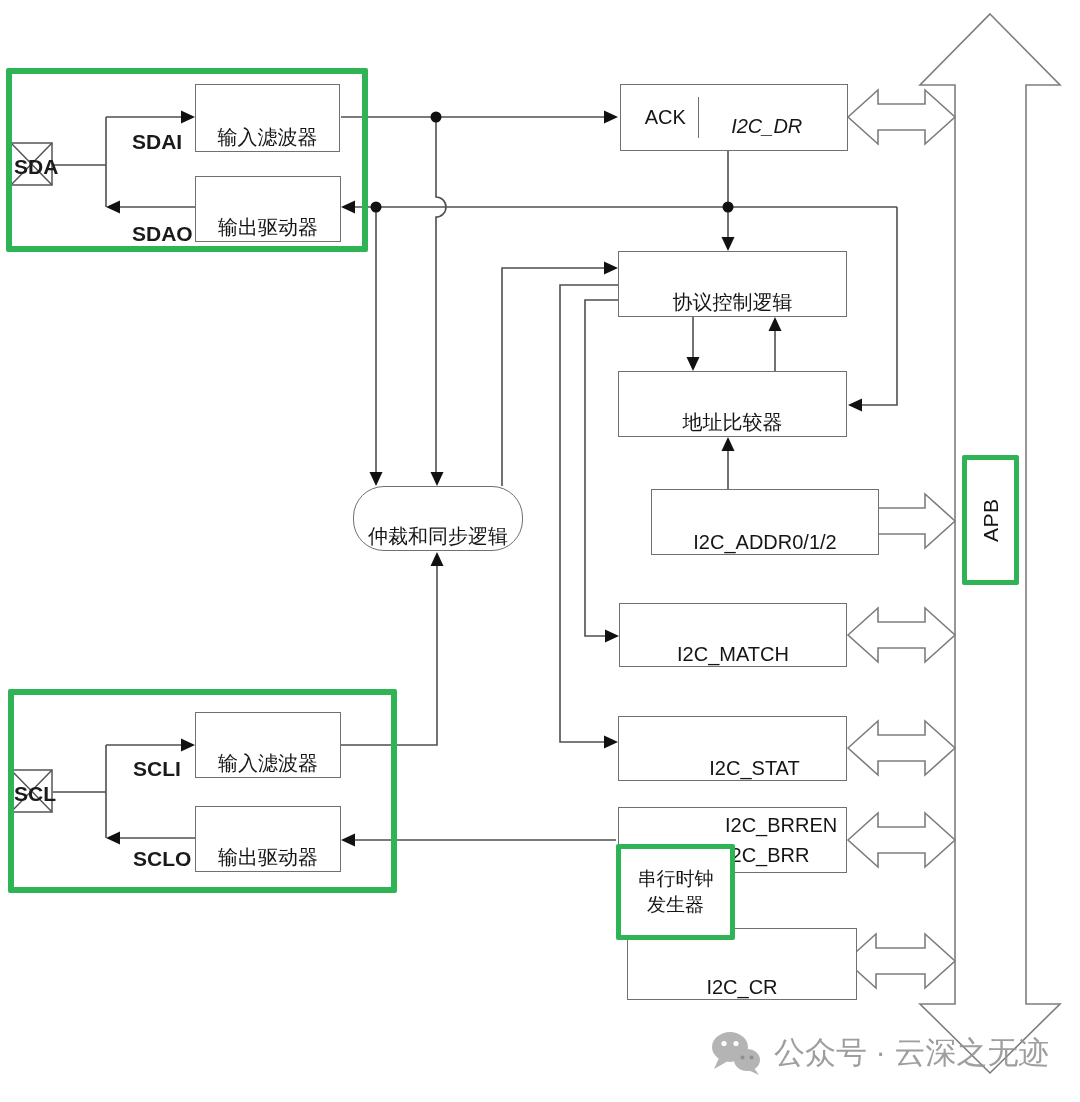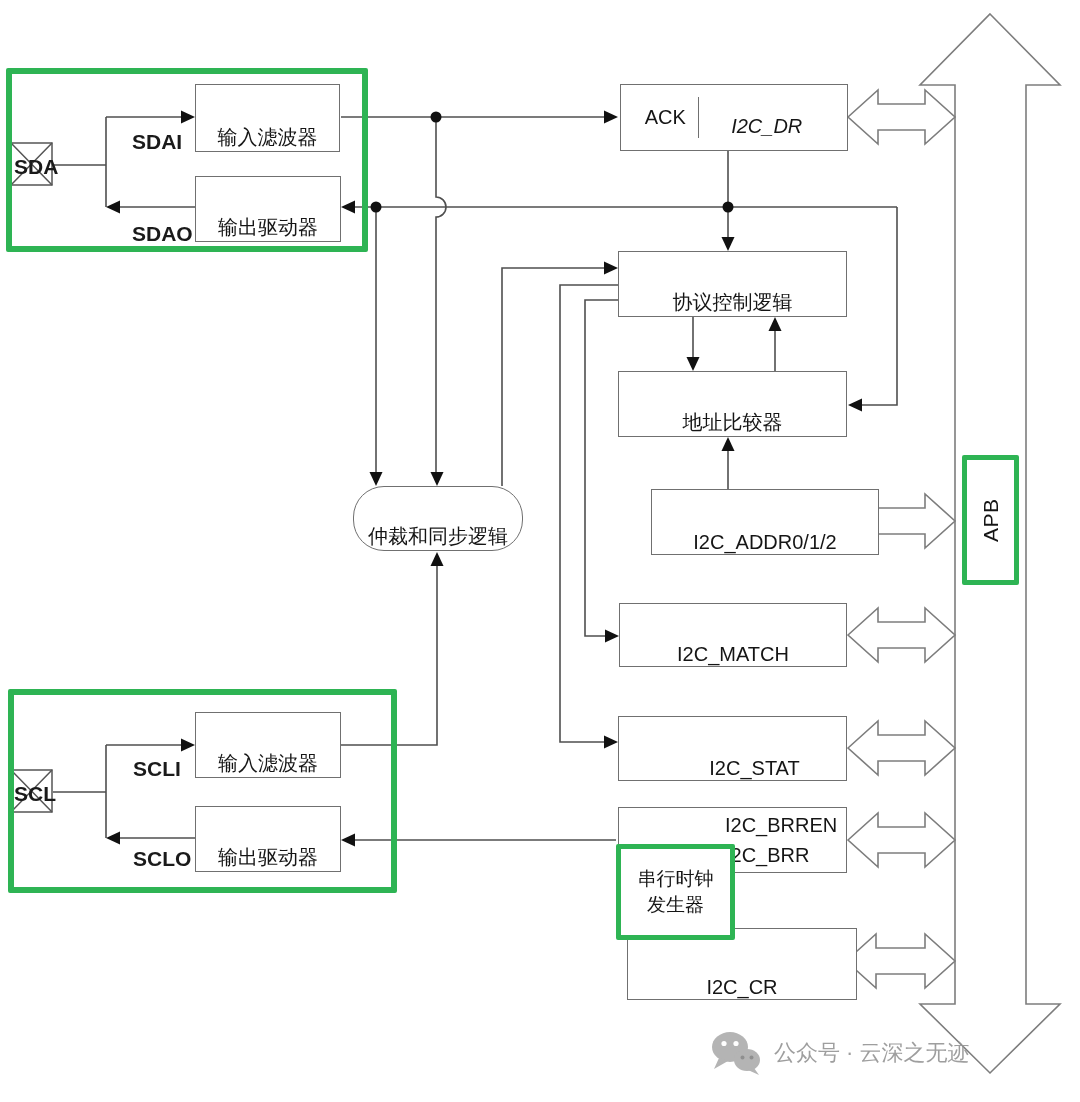--- a/index.html
+++ b/index.html
@@ -29,21 +29,21 @@
   .ackdr .cell-ack{width:64.5px;height:100%;display:flex;align-items:center;justify-content:center;border-right:1.5px solid #707070;}
   .ackdr .cell-dr{flex:1;display:flex;align-items:center;justify-content:center;font-style:italic;}
   .brrbox{justify-content:flex-start;align-items:flex-start;}
   .brrbox .brr-line{position:absolute;left:106px;font-size:20px;font-weight:500;}
   .brrbox .l1{top:6px;}
   .brrbox .l2{top:36px;}
   .apbbox{z-index:3;}
   .apbbox span{transform:rotate(-90deg);font-size:21px;font-weight:500;letter-spacing:.5px;}
   .watermark{
     position:absolute;z-index:4;left:710px;top:1030px;display:flex;align-items:center;gap:12px;
-    color:rgba(148,148,148,.9);font-size:22px;font-weight:500;white-space:nowrap;
+    color:rgba(148,148,148,.9);font-size:31px;font-weight:500;white-space:nowrap;
   }
 </style>
 </head>
 <body>
 
 <div class="stage">
 
   <svg class="wires" width="1080" height="1102" viewBox="0 0 1080 1102">
 
     <polygon points="990,14 1060,85 1026,85 1026,1004 1060,1004 990,1073 920,1004 955,1004 955,85 920,85" fill="#ffffff" stroke="#7d7d7d" stroke-width="1.6"></polygon>

